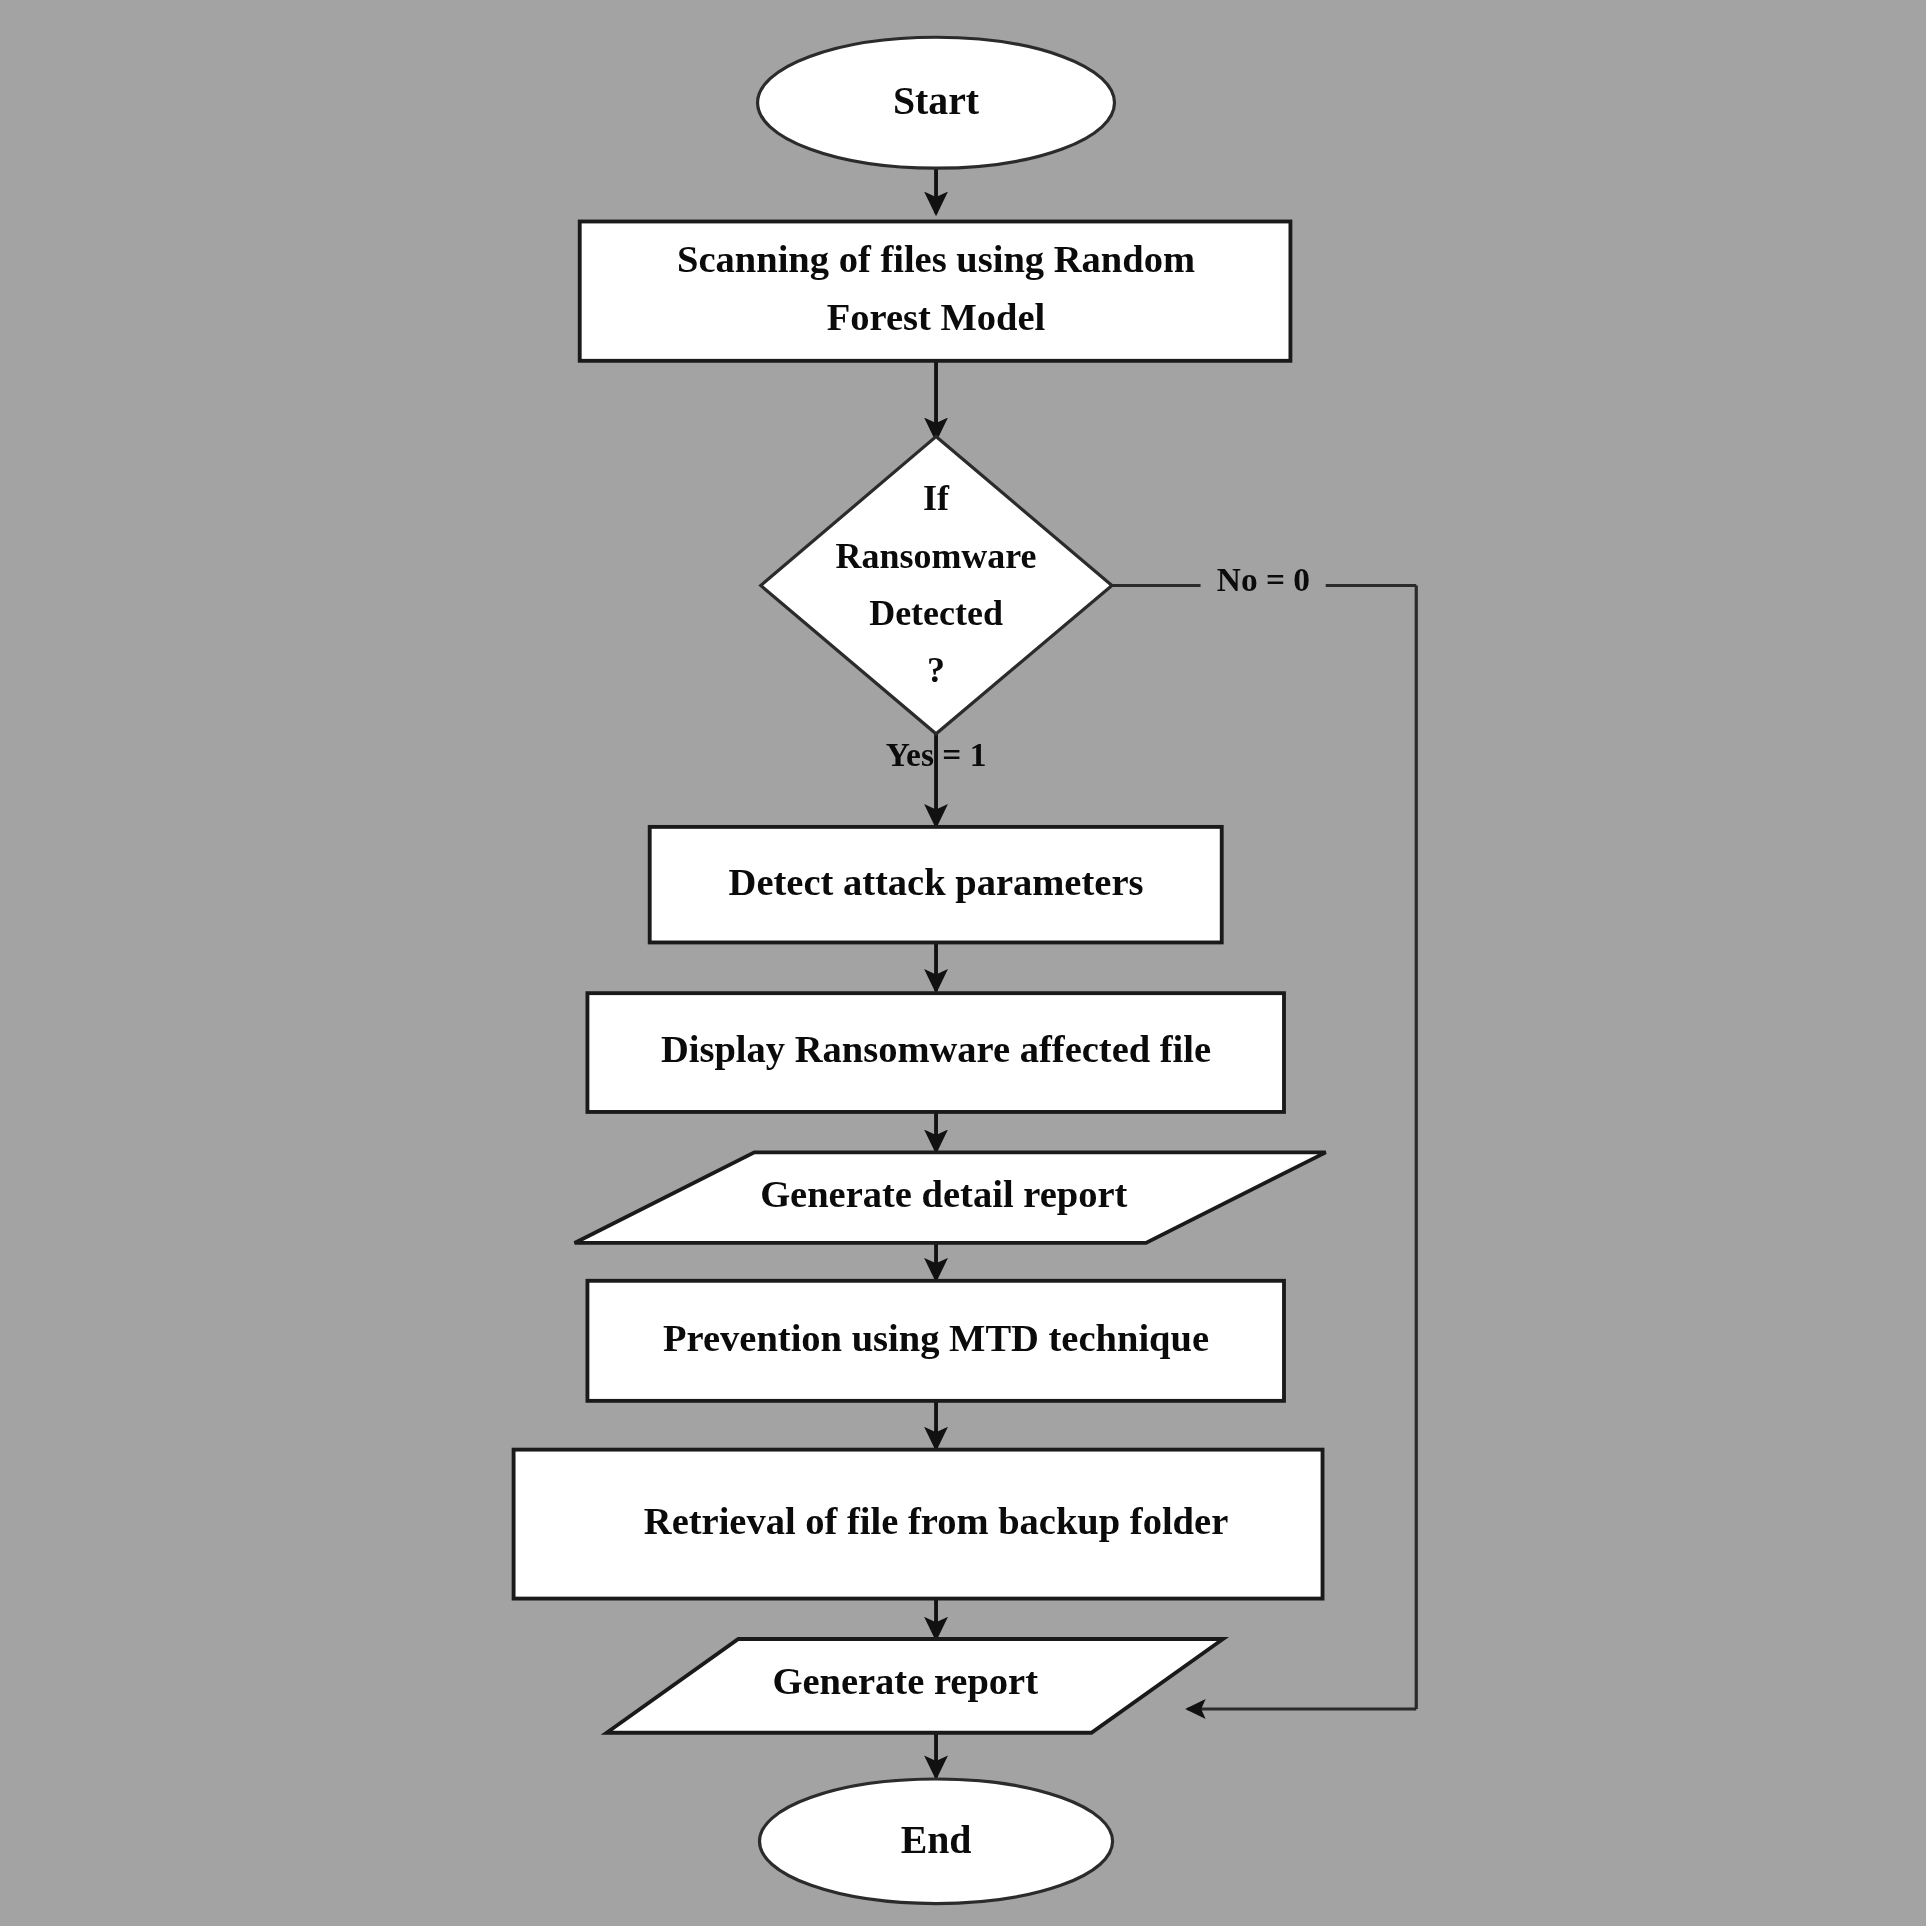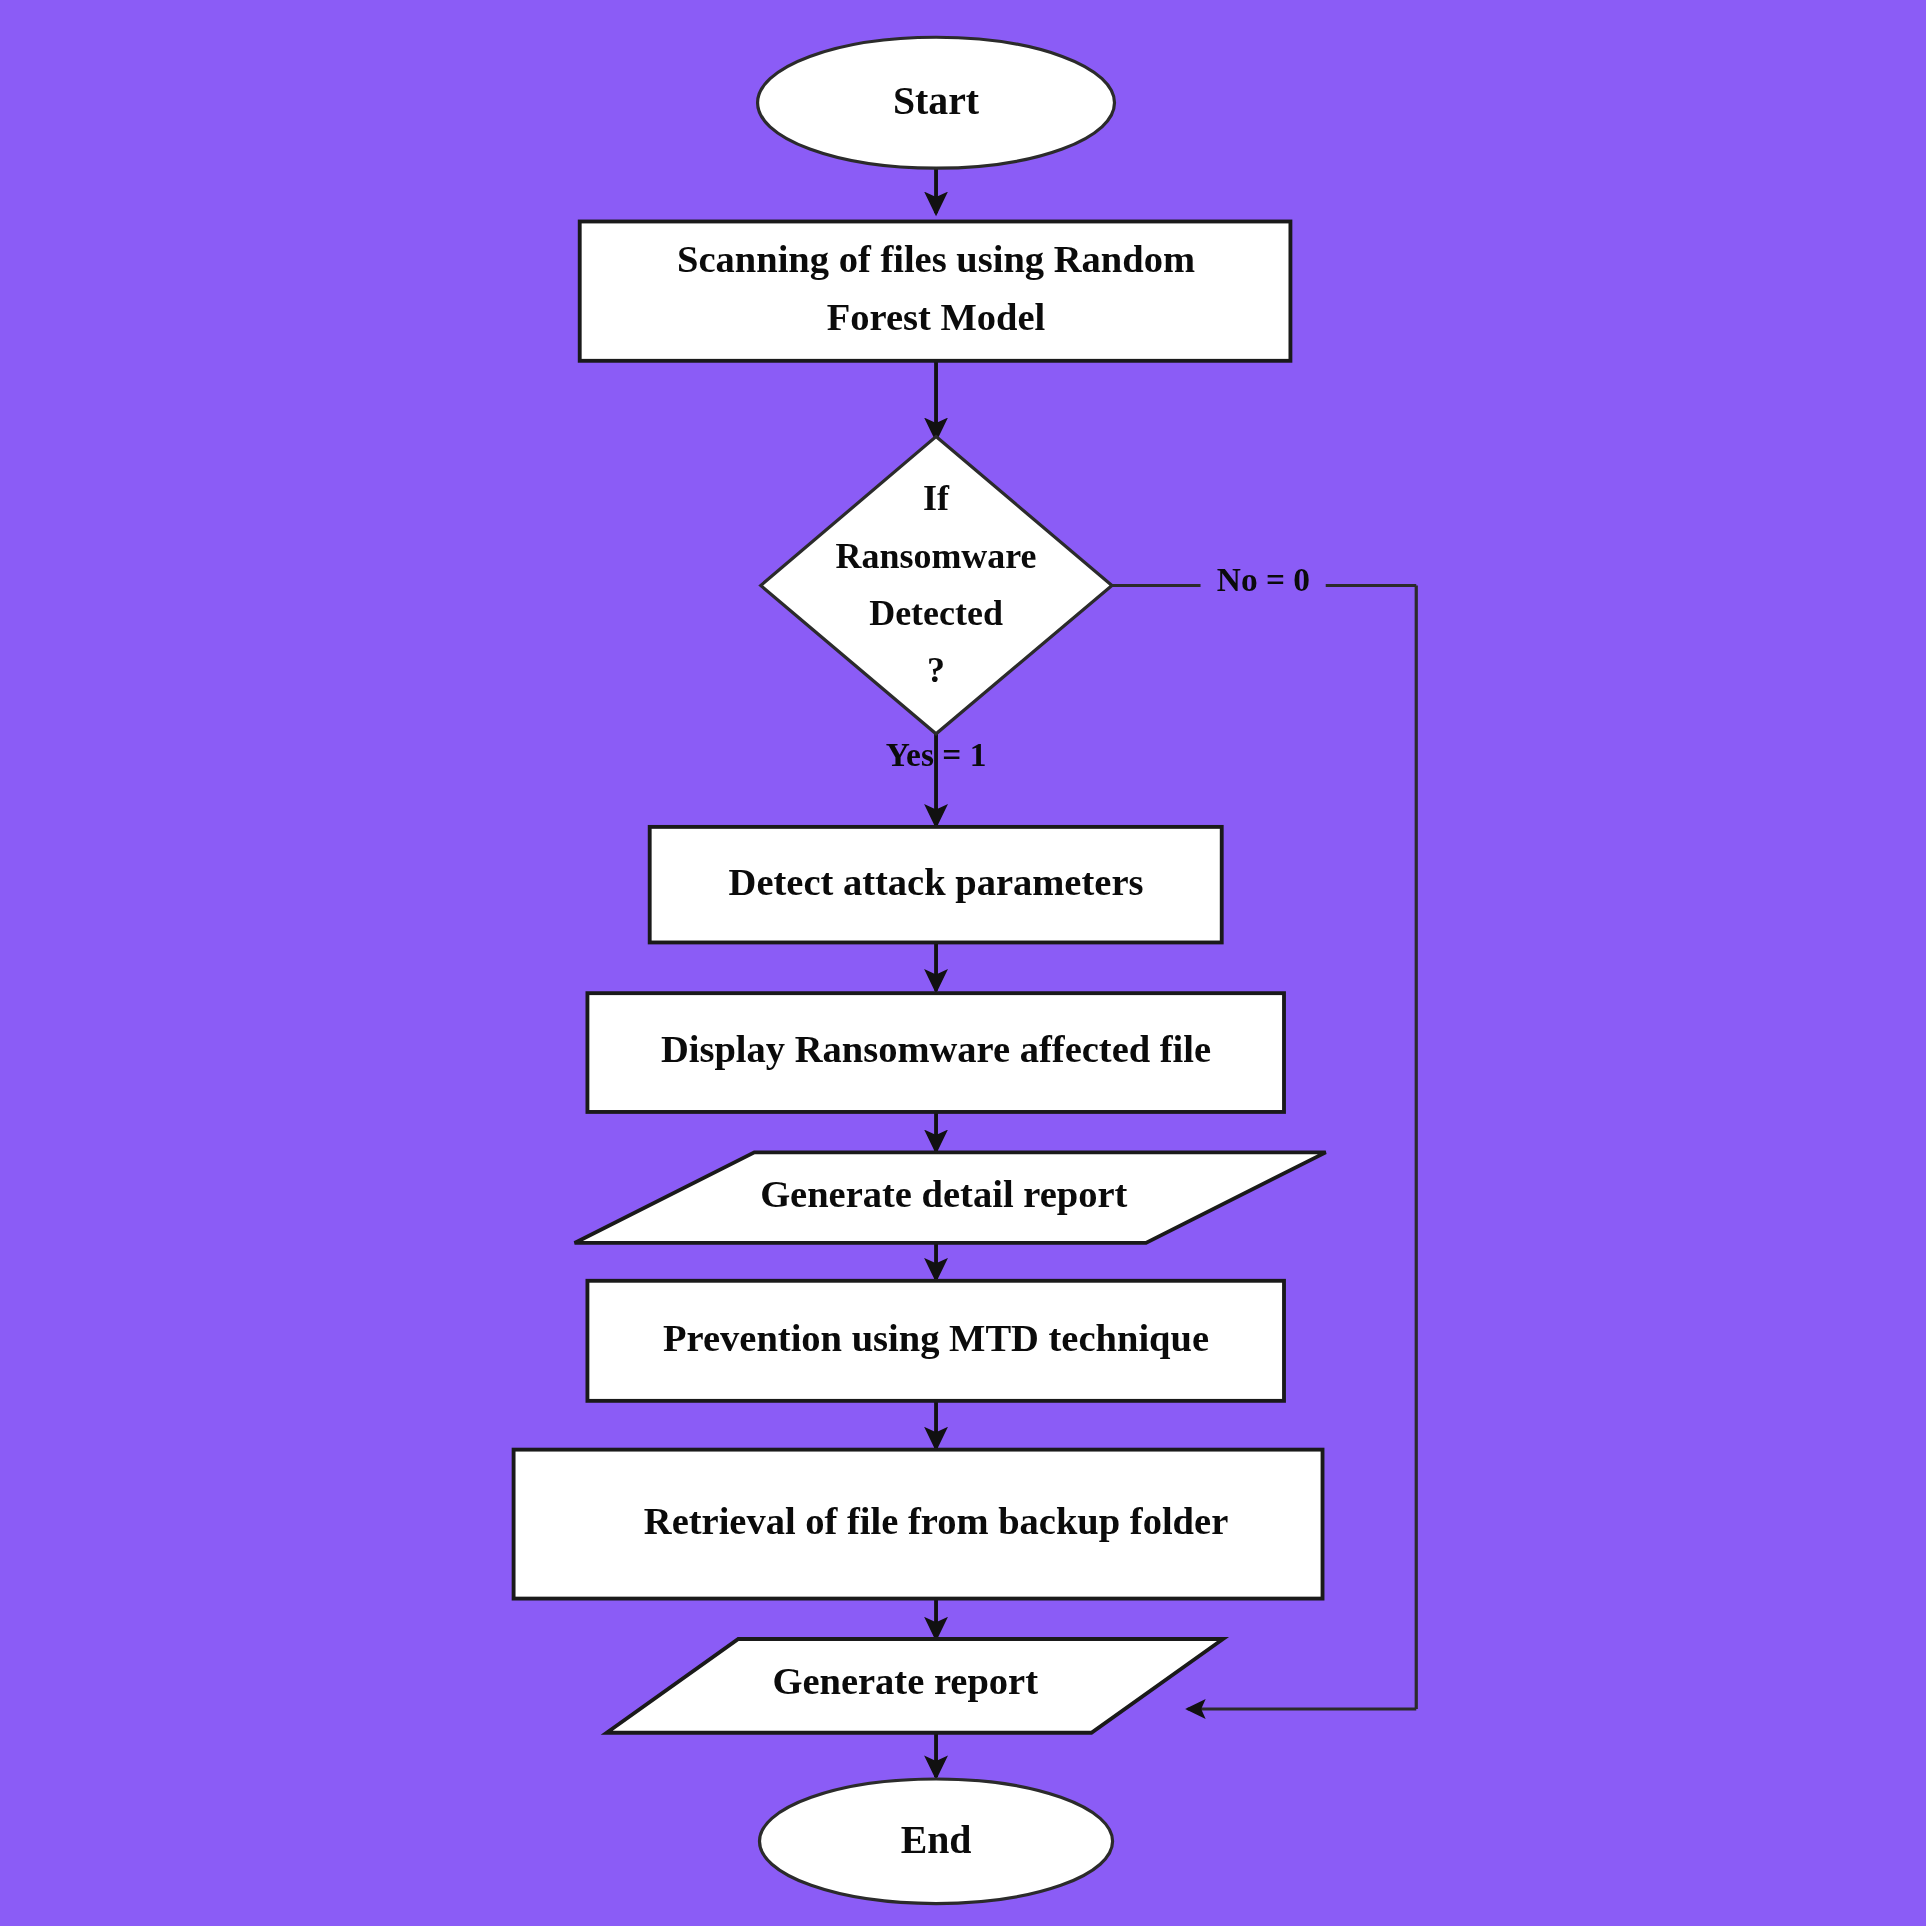--- a/index.html
+++ b/index.html
@@ -9,21 +9,21 @@
   }
   body {
     width: 1926px;
     height: 1926px;
     font-family: "Liberation Serif", "DejaVu Serif", serif;
   }
   #flowchart-root {
     position: relative;
     width: 1926px;
     height: 1926px;
-    background: #8b5cf6;
+    background: #a3a3a3;
   }
   svg.chart-svg {
     position: absolute;
     left: 0;
     top: 0;
     width: 1926px;
     height: 1926px;
     display: block;
   }
   .node-shape {

